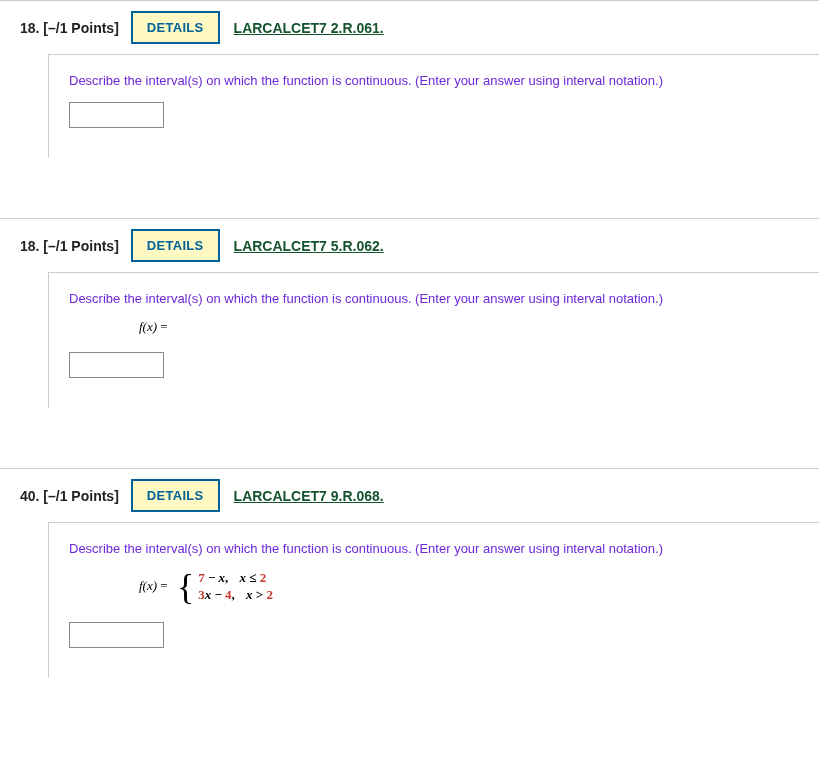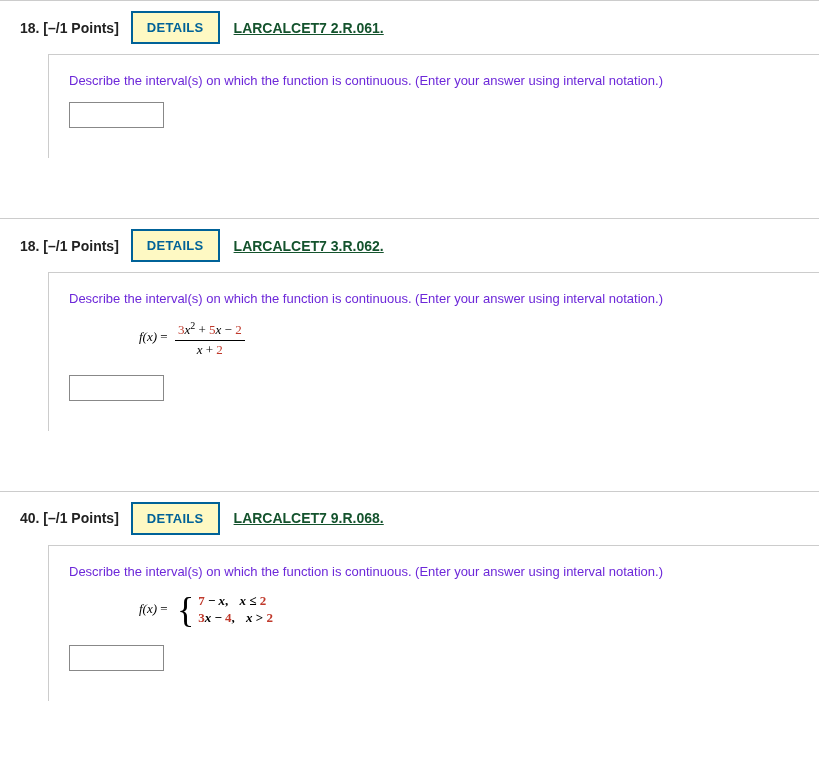--- a/index.html
+++ b/index.html
@@ -127,41 +127,27 @@
   </div>
 </div>
 
 <div class="question">
   <div class="q-header">
     <span class="q-num-points">
       <span>18.</span>
       <span>[–/1 Points]</span>
     </span>
     <button class="details-btn">DETAILS</button>
-    <span class="source">LARCALCET7 3.R.062.</span>
+    <span class="source">LARCALCET7 5.R.062.</span>
   </div>
   <div class="q-body">
     <div class="prompt">Describe the interval(s) on which the function is continuous. (Enter your answer using interval notation.)</div>
     <div class="formula">
       <span>f(x)</span>
       <span class="eq"> <span>=</span> </span>
-      <span class="frac">
-        <span class="numr">
-          <span class="coef">3</span><span class="it" style="font-style:italic">x</span><sup>2</sup>
-          <span class="op"> <span>+</span> </span>
-          <span class="coef">5</span><span style="font-style:italic">x</span>
-          <span class="op"> <span>−</span> </span>
-          <span class="const">2</span>
-        </span>
-        <span class="denr">
-          <span style="font-style:italic">x</span>
-          <span class="op"> <span>+</span> </span>
-          <span class="coef">2</span>
-        </span>
-      </span>
     </div>
     <input class="answer-input" type="text" value="" style="">
   </div>
 </div>
 
 <div class="question">
   <div class="q-header">
     <span class="q-num-points">
       <span>40.</span>
       <span>[–/1 Points]</span>

